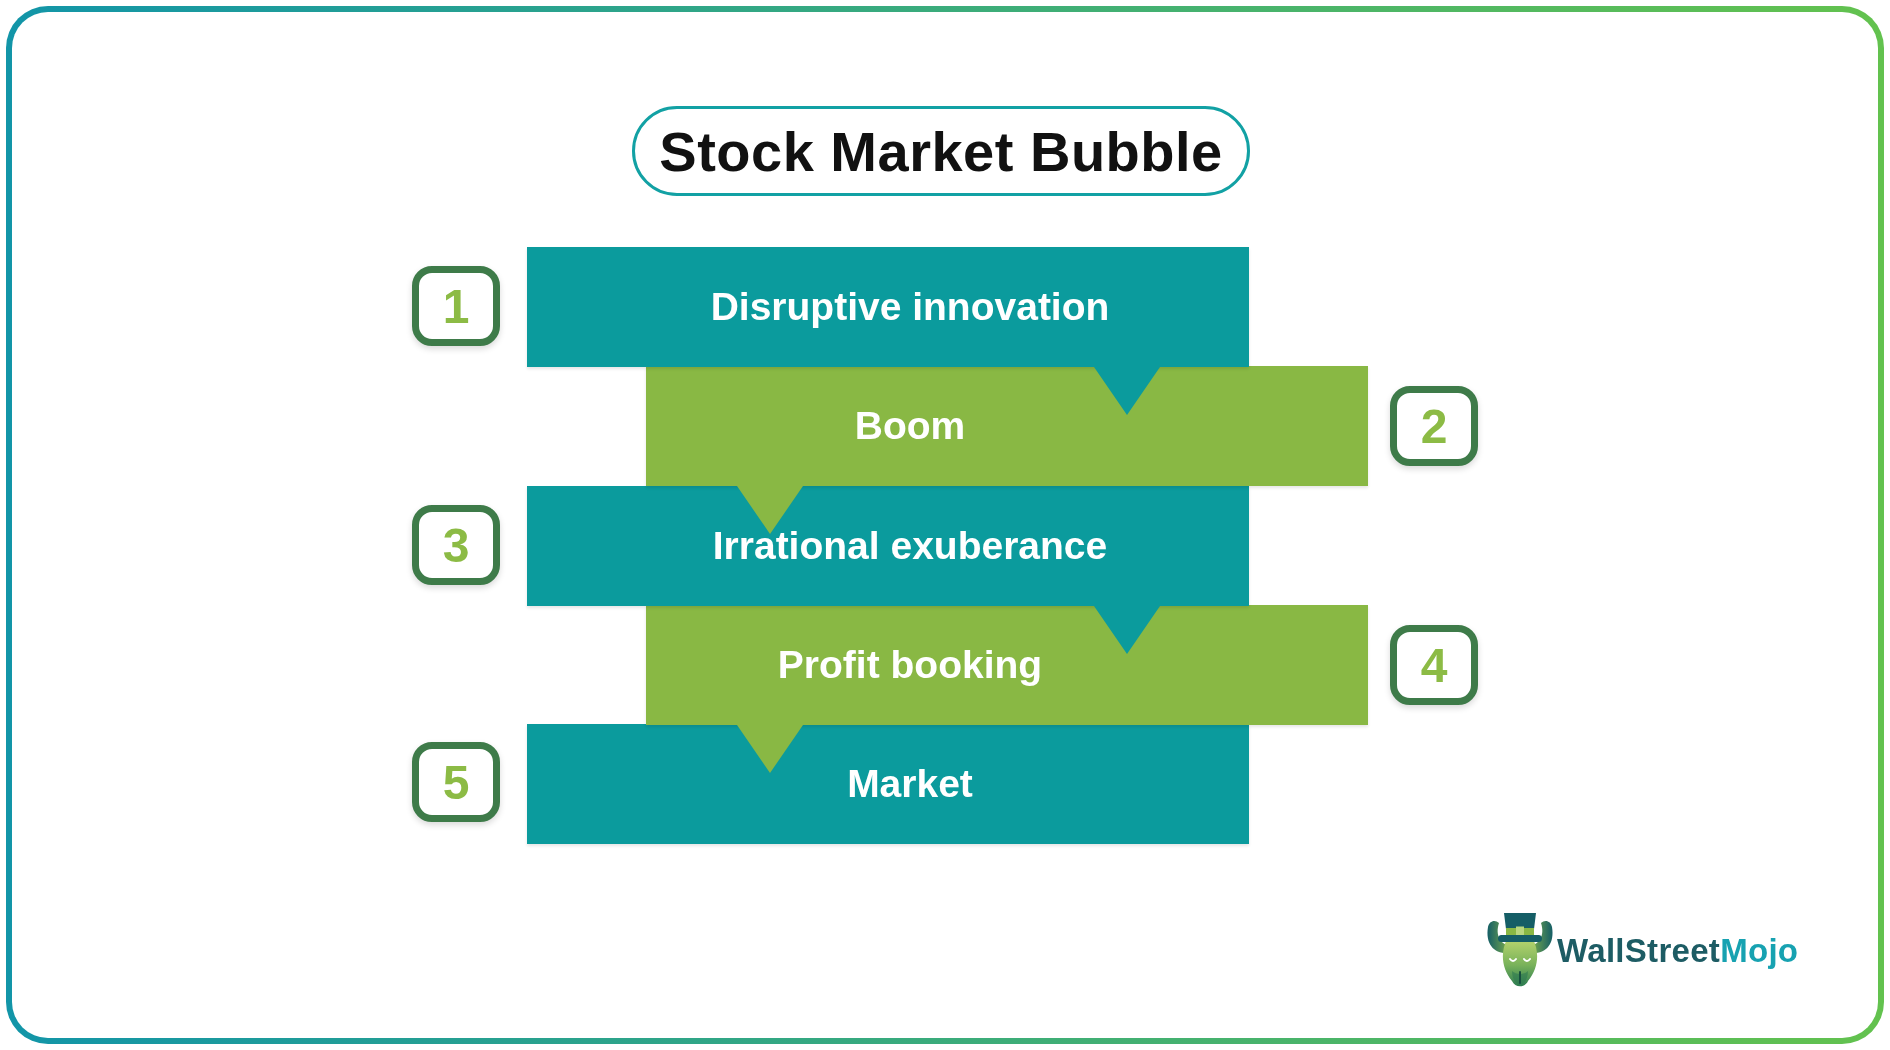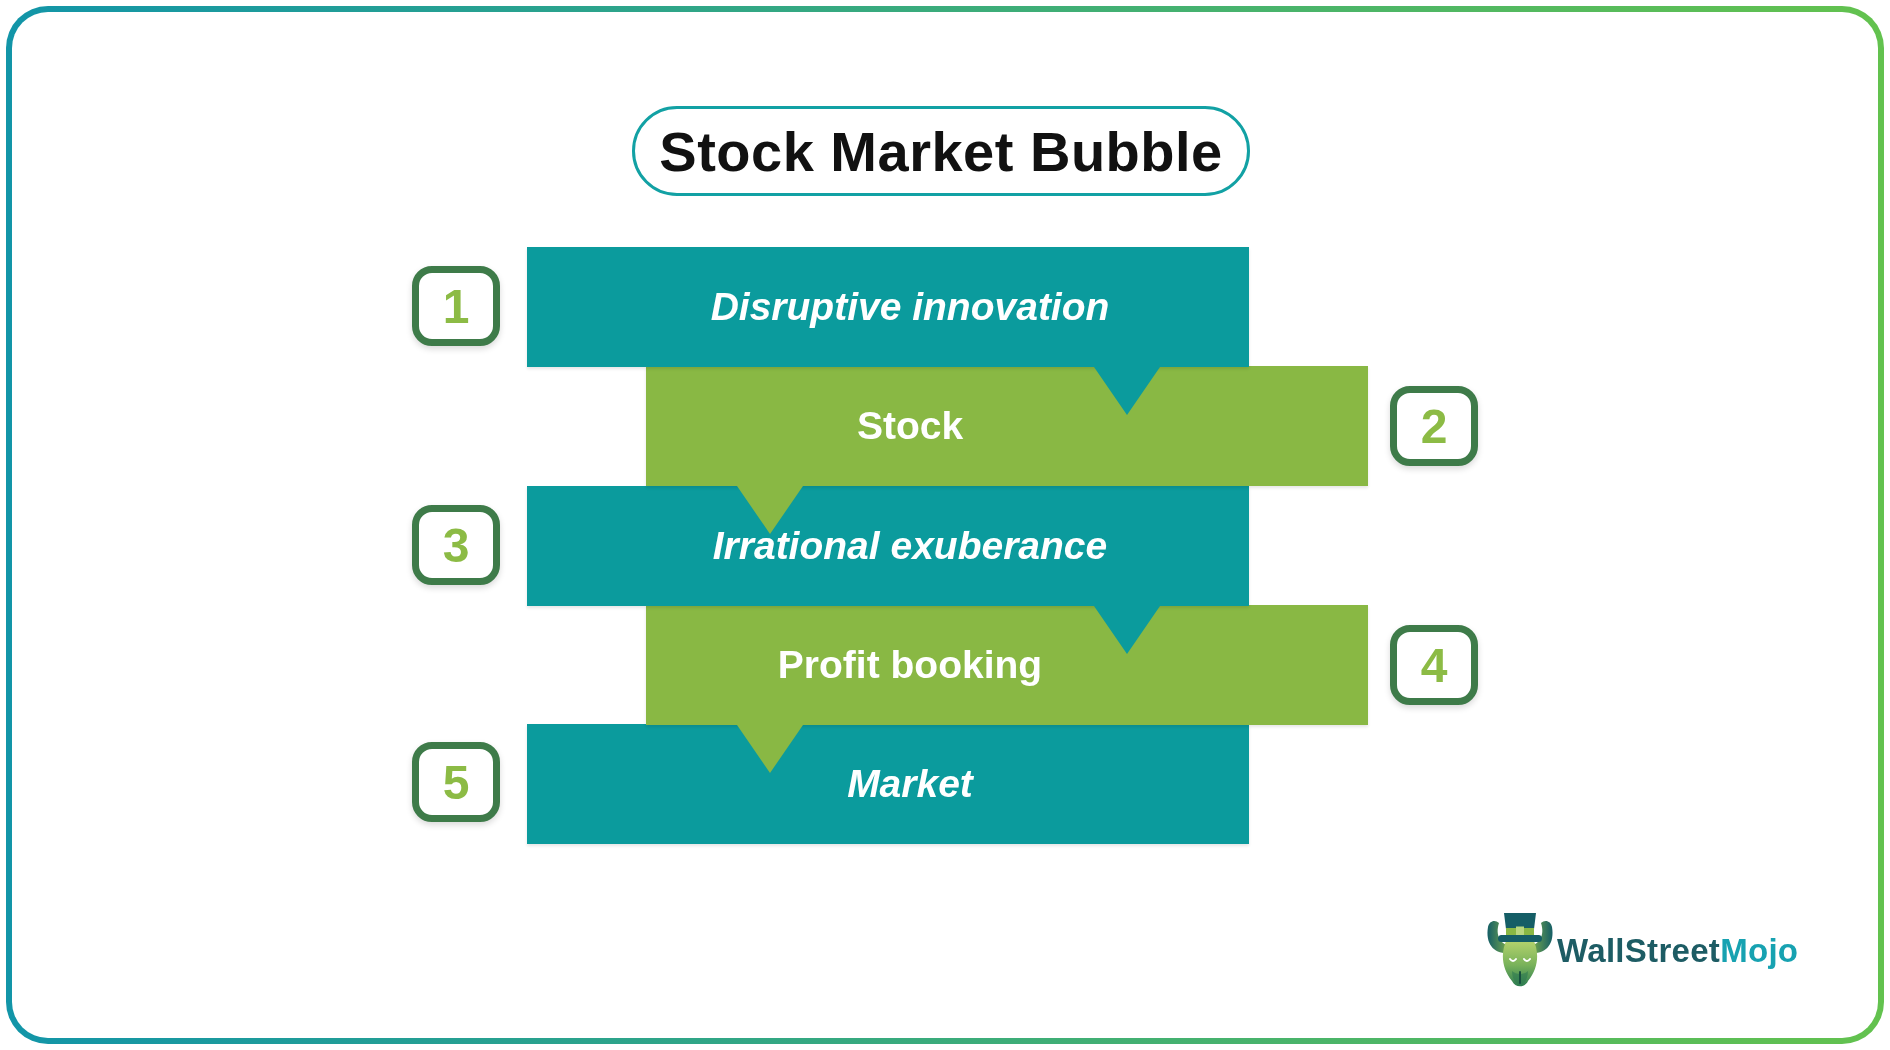--- a/index.html
+++ b/index.html
@@ -16,21 +16,21 @@
 
   
   .title-pill { position:absolute; left:632px; top:106px; width:618px; height:90px;
                 border:3px solid var(--titleBorder,#12A1A4); border-radius:45px;
                 display:flex; align-items:center; justify-content:center;
                 font-size:56px; font-weight:700; color:var(--titleText,#111111);
                 letter-spacing:0.5px; background:#fff; }
 
   
   .bar { position:absolute; width:722px; height:120px; box-shadow:0 2px 3px rgba(0,0,0,0.10); }
-  .bar.teal  { background:var(--teal,#0B9B9D);font-style:italic; }
+  .bar.teal  { background:var(--teal,#0B9B9D); }
   .bar.green { background:var(--green,#89B844); }
   #bar1 { left:527px; top:247px; z-index:15; }
   #bar2 { left:646px; top:366px; z-index:14; }
   #bar3 { left:527px; top:486px; z-index:13; }
   #bar4 { left:646px; top:605px; z-index:12; }
   #bar5 { left:527px; top:724px; z-index:11; }
 
   .bar-label { position:absolute; top:0; height:100%; display:flex; align-items:center;
                transform:translateX(-50%); white-space:nowrap;
                font-size:39px; font-weight:700; color:var(--barText,#ffffff); }
@@ -73,21 +73,21 @@
     <div class="title-pill">
       <span>Stock Market Bubble</span>
     </div>
 
     <div class="bar teal" id="bar1">
       <span class="bar-label">Disruptive innovation</span>
       <div class="arrow"></div>
     </div>
 
     <div class="bar green" id="bar2">
-      <span class="bar-label">Stock</span>
+      <span class="bar-label">Boom</span>
       <div class="arrow"></div>
     </div>
 
     <div class="bar teal" id="bar3">
       <span class="bar-label">Irrational exuberance</span>
       <div class="arrow"></div>
     </div>
 
     <div class="bar green" id="bar4">
       <span class="bar-label">Profit booking</span>

